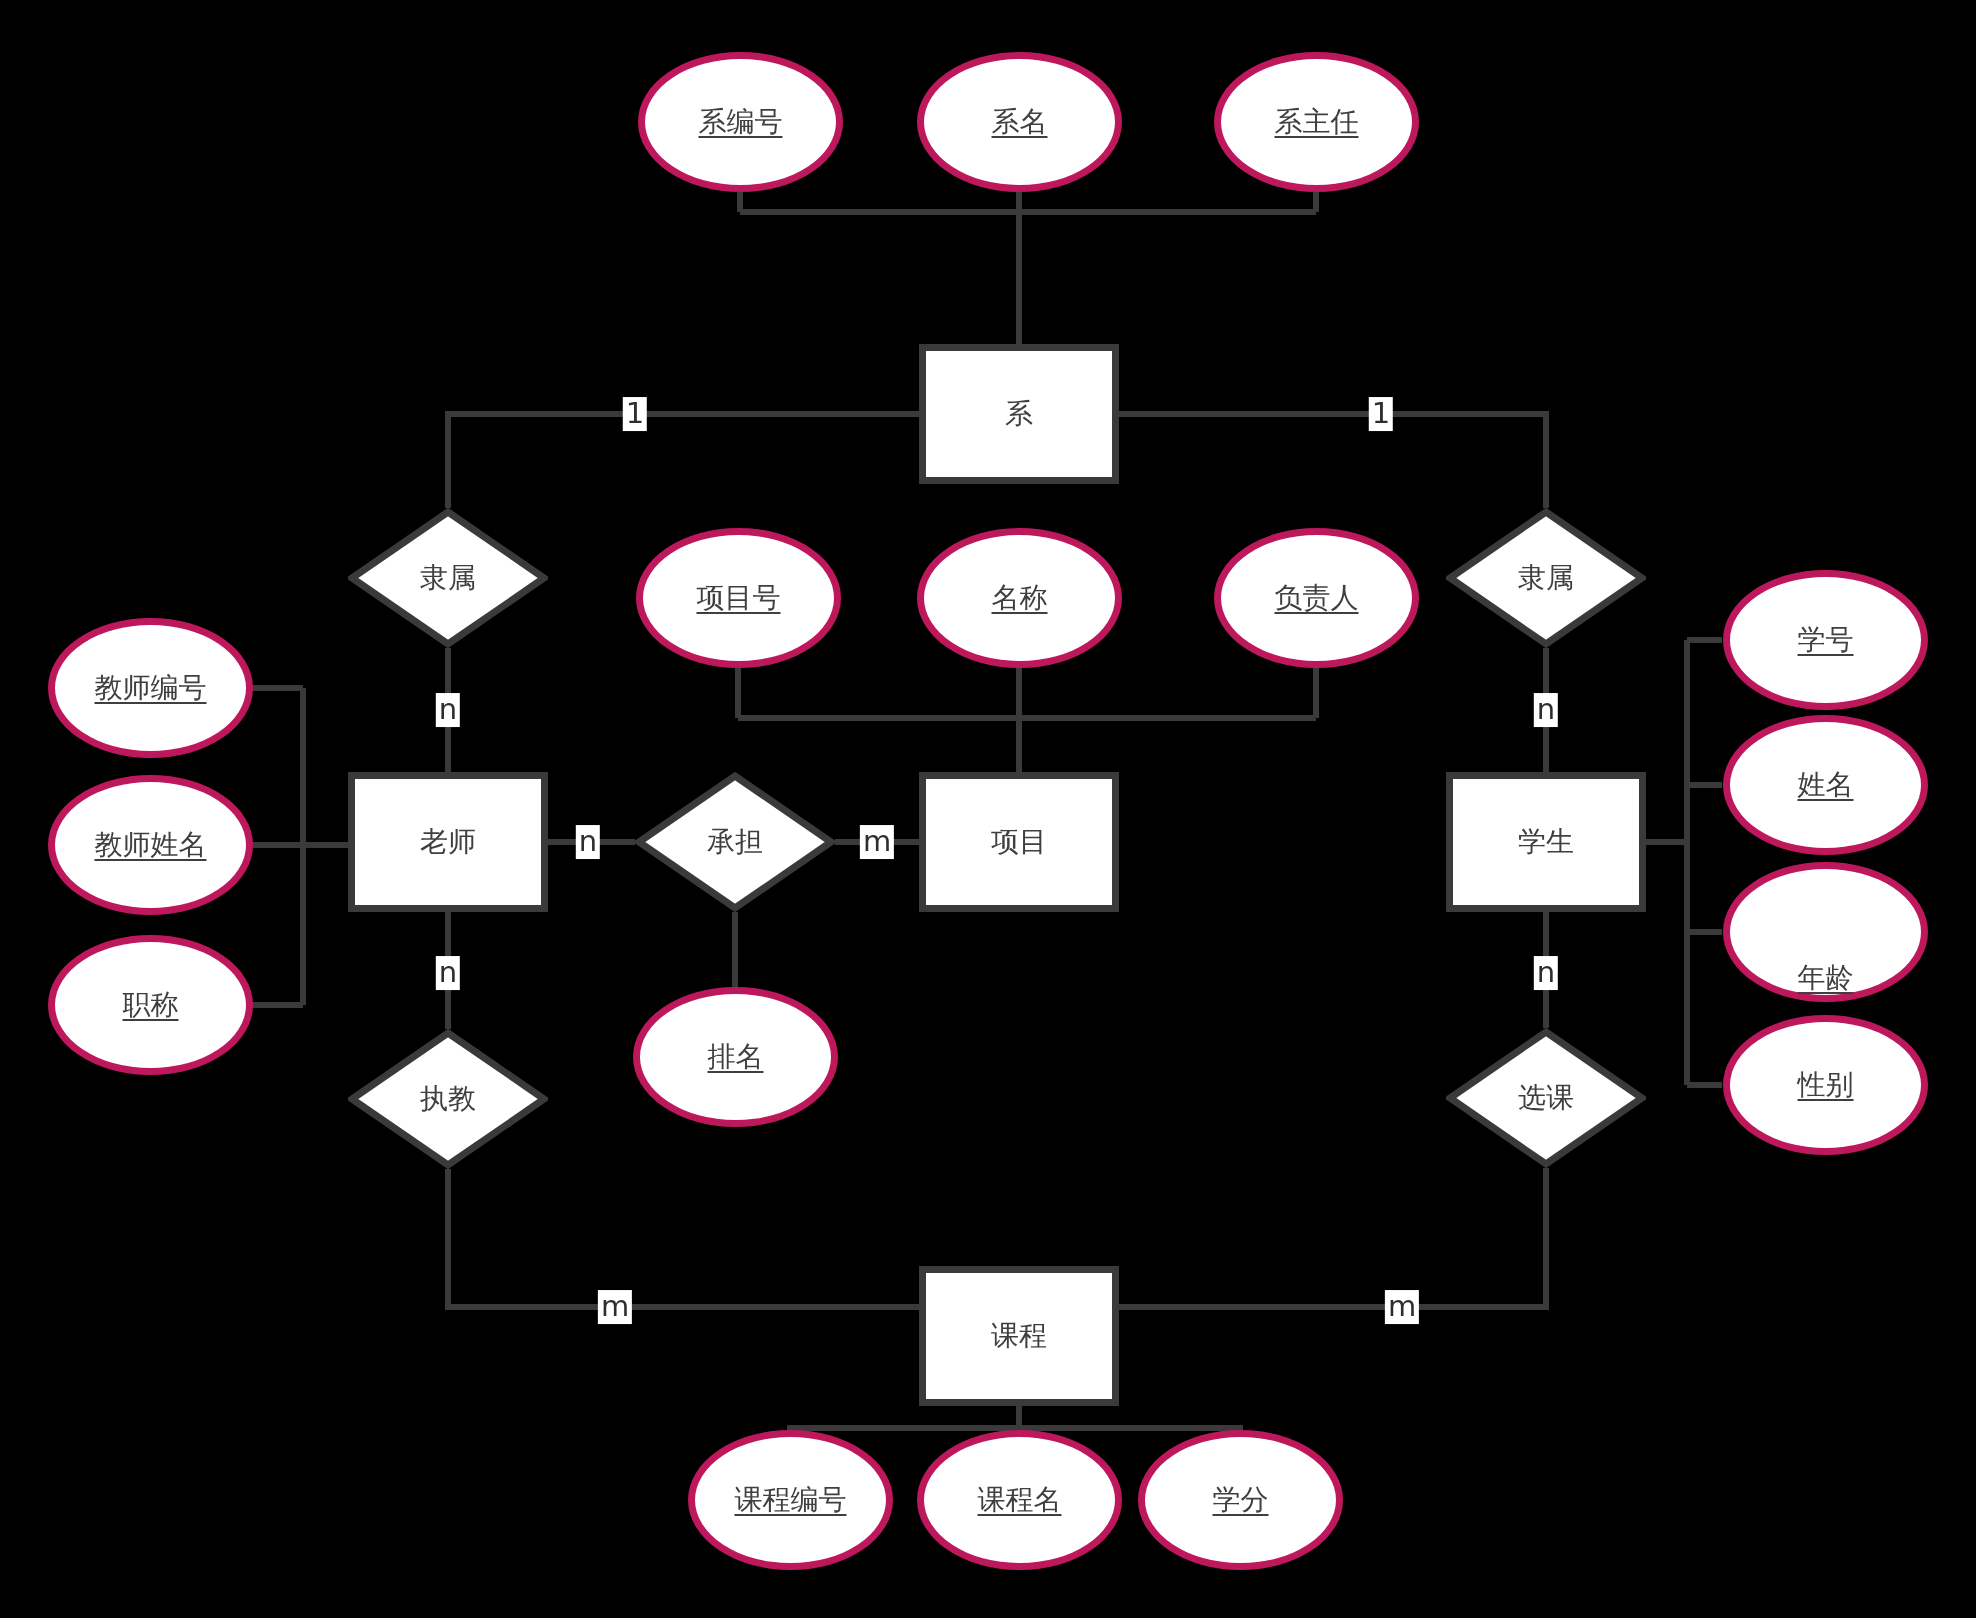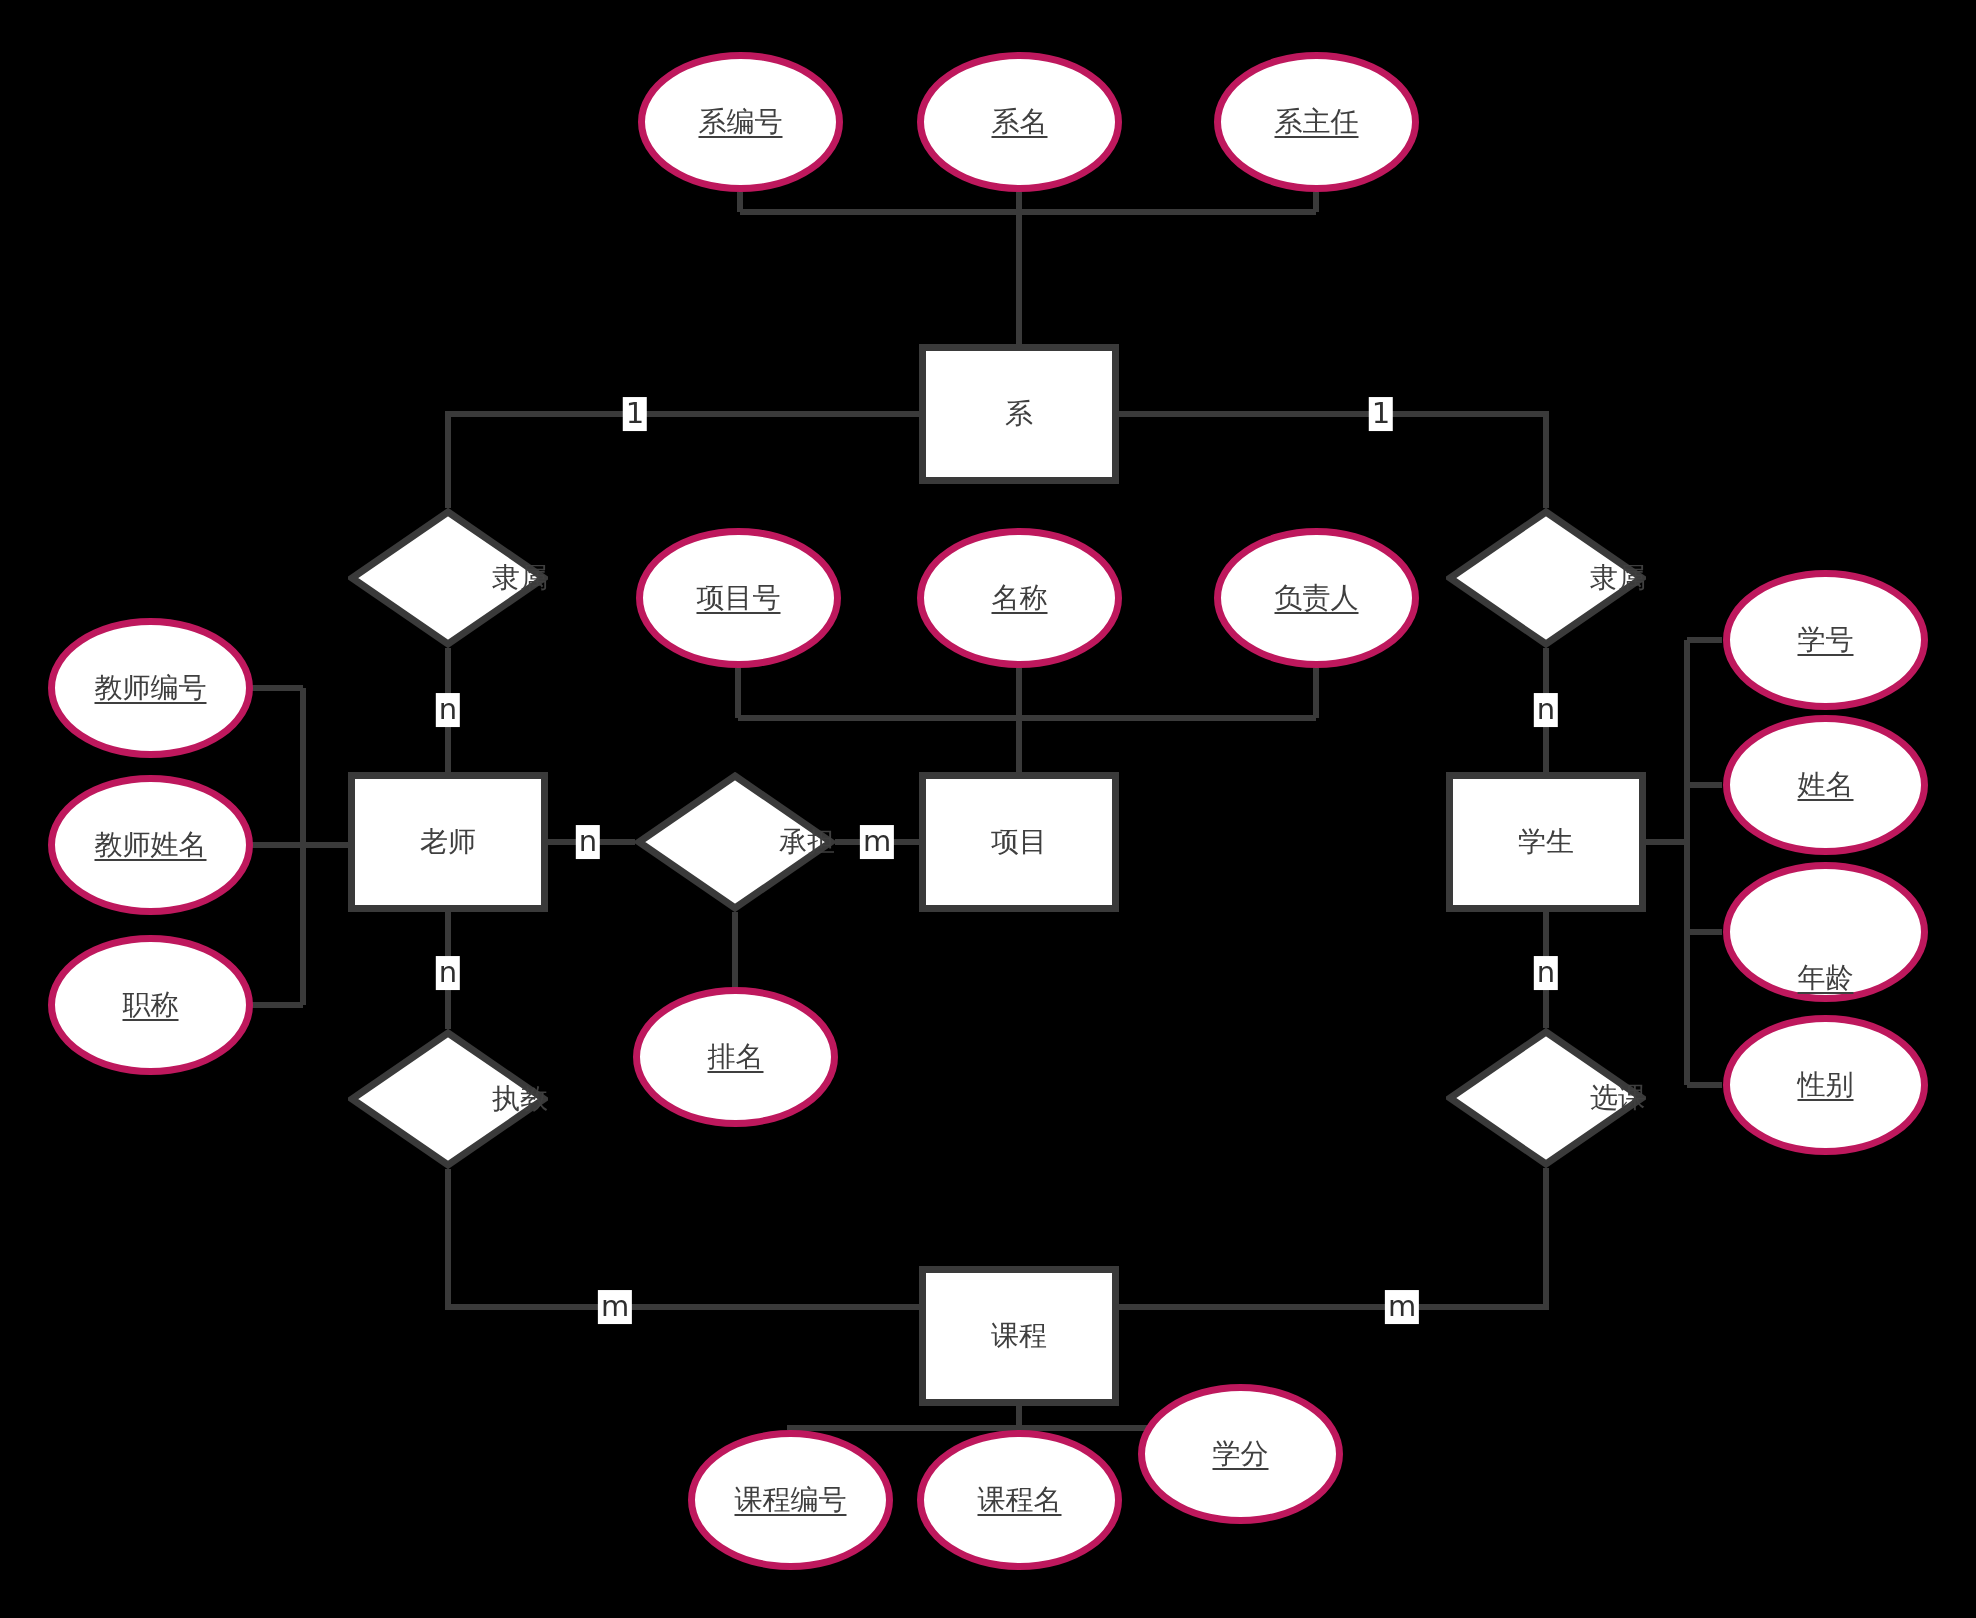--- a/index.html
+++ b/index.html
@@ -10,21 +10,21 @@
     font-family:"DejaVu Sans",sans-serif;
     overflow:hidden;
   }
   #wires{position:absolute;left:0;top:0;z-index:1;}
   #wires path{stroke:#3a3a3a;stroke-width:6;fill:none;}
   .node{position:absolute;z-index:2;box-sizing:border-box;
         display:flex;align-items:center;justify-content:center;}
   .ellipse{width:205px;height:140px;background:#ffffff;
            border:7px solid #be185d;border-radius:50%;}
   .rect{width:200px;height:140px;background:#ffffff;border:7px solid #3a3a3a;}
-  .diamond{width:200px;height:140px;background:transparent;justify-content:flex-end;}
+  .diamond{width:200px;height:140px;background:transparent;}
   .diamond svg{position:absolute;left:0;top:0;}
   .diamond polygon{fill:#ffffff;stroke:#3a3a3a;stroke-width:7;}
   .lbl{position:relative;z-index:3;color:#3f3f3f;font-size:28px;
        white-space:nowrap;line-height:1.2;}
   .u{text-decoration:underline;text-underline-offset:5px;text-decoration-thickness:2px;}
   .card{position:absolute;z-index:4;transform:translate(-50%,-50%);
         background:#ffffff;color:#2e2e2e;font-size:29px;line-height:1.1;
         padding:1px 3px;min-width:14px;text-align:center;}
 </style>
 </head>
@@ -142,21 +142,21 @@
   <div class="node rect" style="left:919px;top:1266px;">
     <span class="lbl">课程</span>
   </div>
 
   <div class="node ellipse" style="left:688px;top:1430px;">
     <span class="lbl u">课程编号</span>
   </div>
   <div class="node ellipse" style="left:917px;top:1430px;">
     <span class="lbl u">课程名</span>
   </div>
-  <div class="node ellipse" style="left:1138px;top:1384px;text-align:right;">
+  <div class="node ellipse" style="left:1138px;top:1430px;text-align:right;">
     <span class="lbl u">学分</span>
   </div>
 
   <div class="card" style="left:635px;top:414px;">1</div>
   <div class="card" style="left:1381px;top:414px;">1</div>
   <div class="card" style="left:448px;top:710px;">n</div>
   <div class="card" style="left:1546px;top:710px;">n</div>
   <div class="card" style="left:588px;top:842px;">n</div>
   <div class="card" style="left:877px;top:842px;">m</div>
   <div class="card" style="left:448px;top:973px;">n</div>

